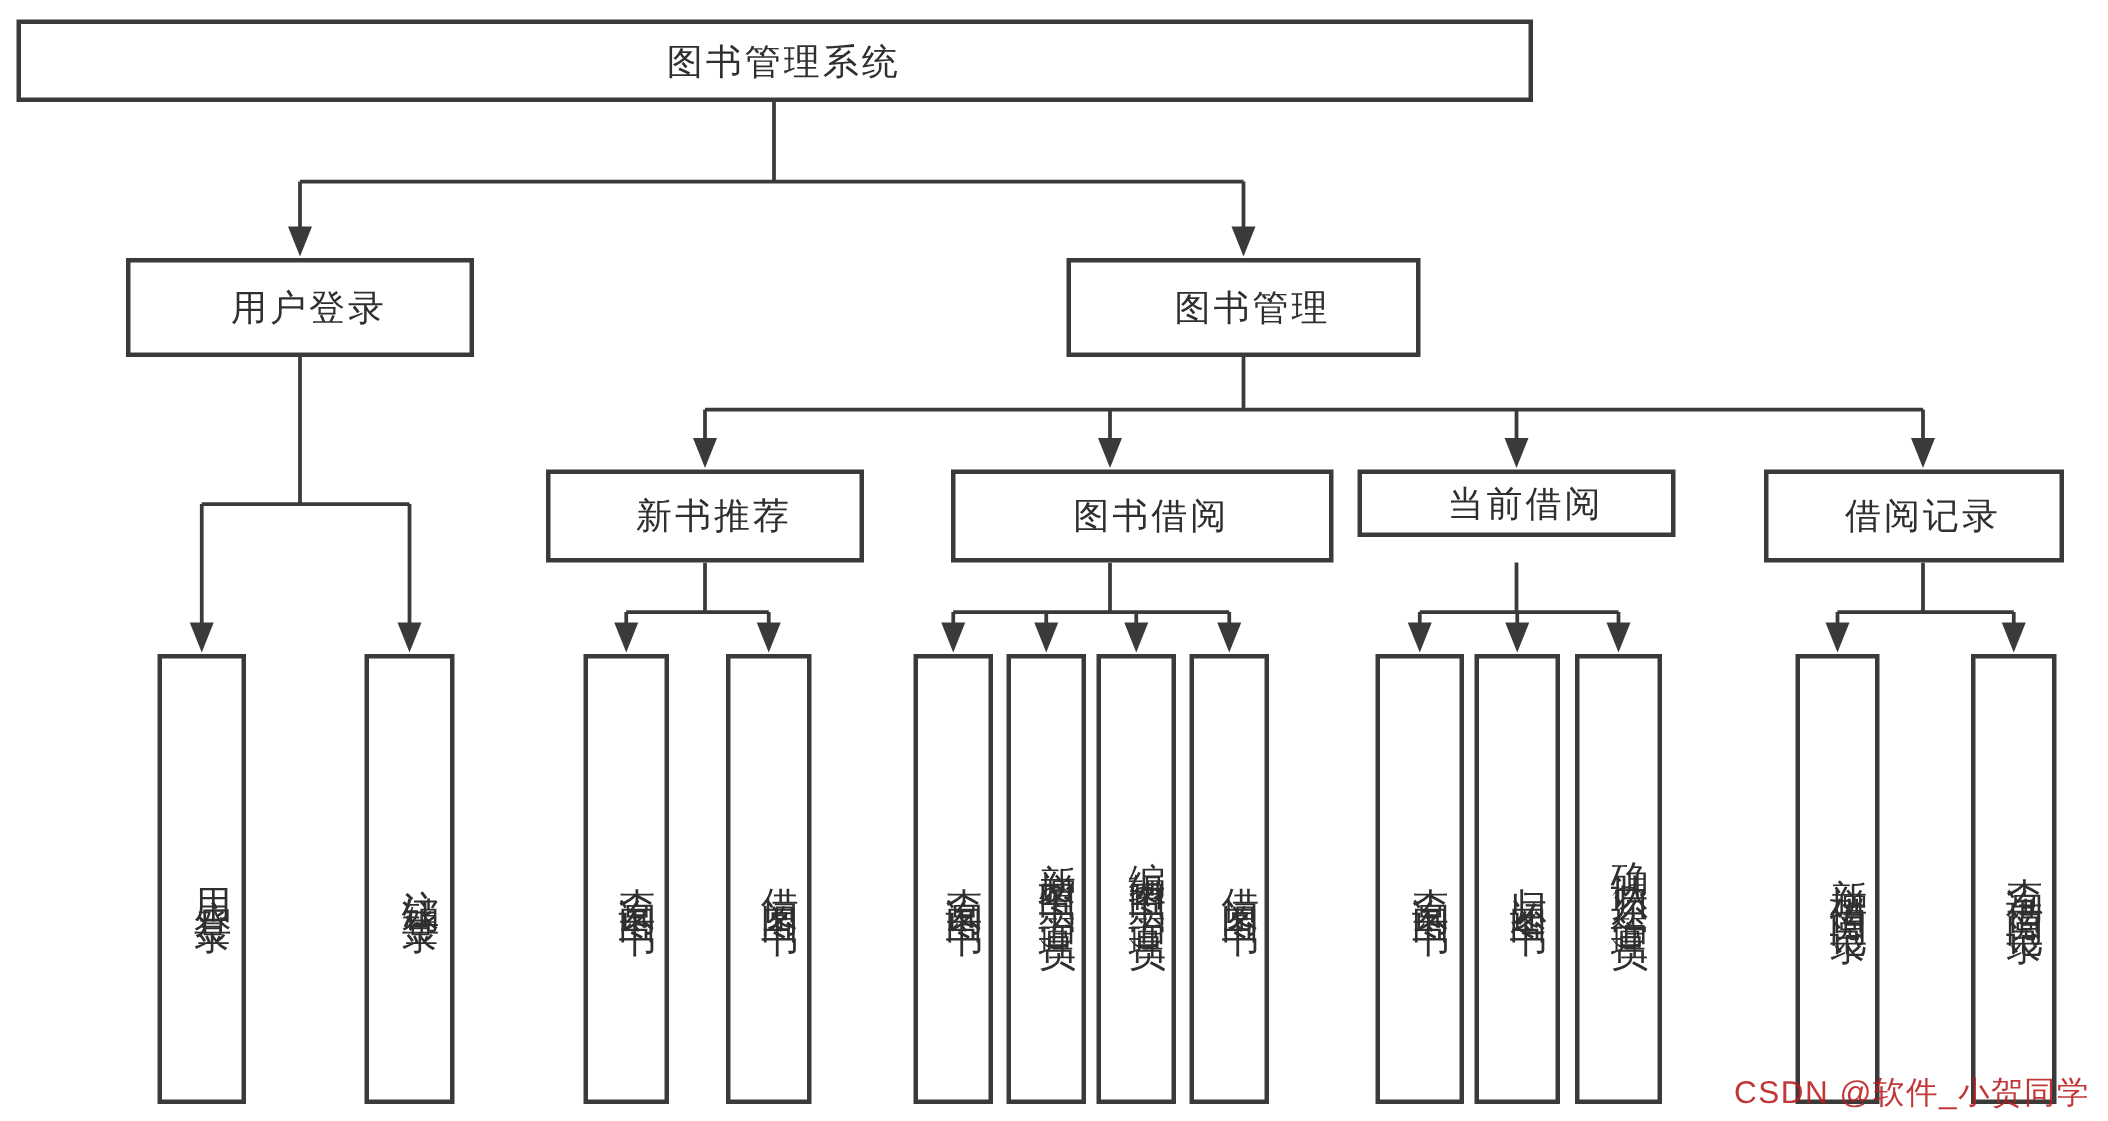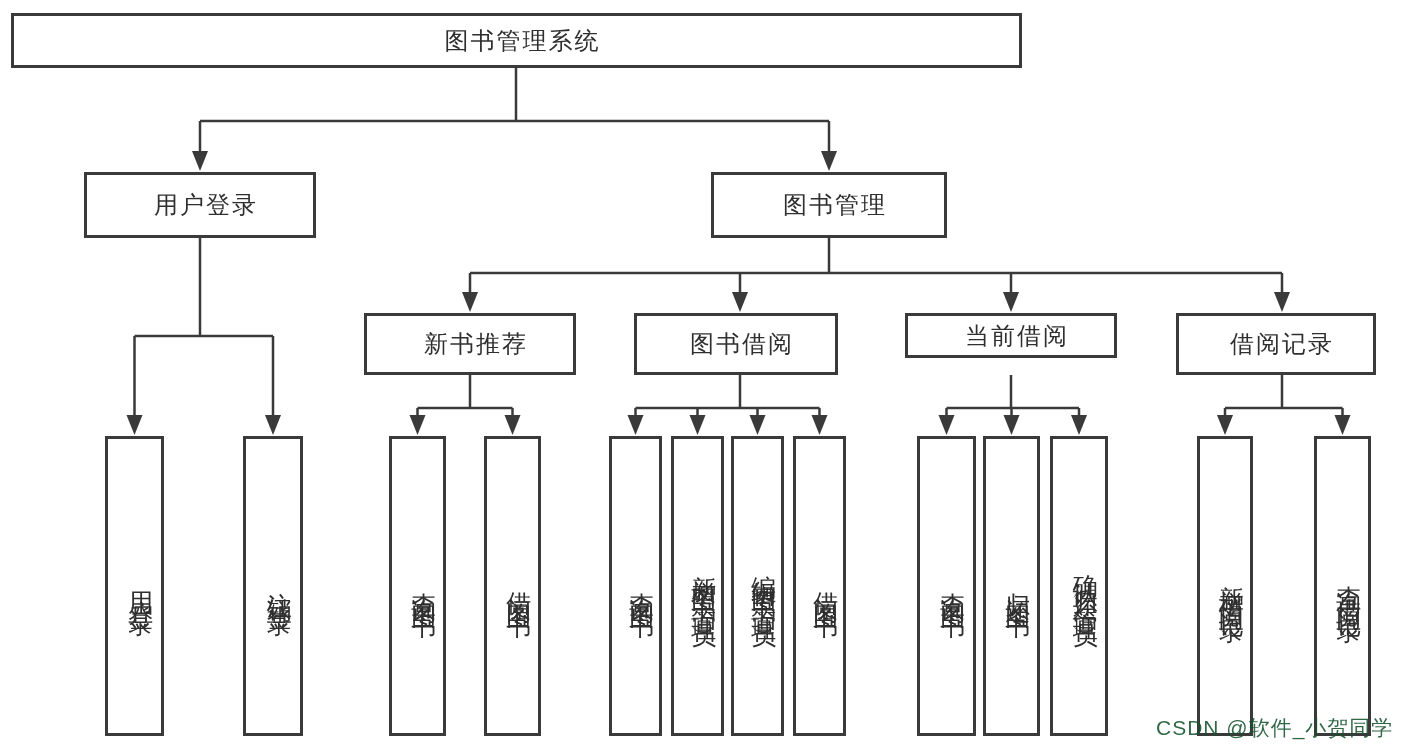--- a/index.html
+++ b/index.html
@@ -41,21 +41,21 @@
     letter-spacing: 7px;
     line-height: 1.1;
   }
   #watermark {
     position: absolute;
     left: 1156px;
     top: 714px;
     z-index: 5;
     font-size: 21px;
     letter-spacing: 1px;
-    color: #14532d;
+    color: #b91c1c;
     opacity: 0.88;
     white-space: nowrap;
   }
 </style>
 </head>
 <body>
 
 <div id="canvas">
 
   <svg id="wires" viewBox="0 0 1405 747" xmlns="http://www.w3.org/2000/svg">
@@ -90,21 +90,21 @@
     <use href="#ah" x="1225" y="435"></use>
     <use href="#ah" x="1342.5" y="435"></use>
   </svg>
 
   <div class="box hbox" style="left:11px;top:13px;width:1011px;height:55px">图书管理系统</div>
 
   <div class="box hbox" style="left:84px;top:172px;width:232px;height:66px">用户登录</div>
   <div class="box hbox" style="left:364px;top:313px;width:212px;height:62px">新书推荐</div>
 
   <div class="box hbox" style="left:711px;top:172px;width:236px;height:66px">图书管理</div>
-  <div class="box hbox" style="left:634px;top:313px;width:204px;height:62px">图书借阅</div>
+  <div class="box hbox" style="left:634px;top:313px;width:255px;height:62px">图书借阅</div>
   <div class="box hbox" style="left:905px;top:313px;width:212px;height:45px">当前借阅</div>
   <div class="box hbox" style="left:1176px;top:313px;width:200px;height:62px">借阅记录</div>
 
   <div class="box vbox" style="left:105px;top:436px;width:59px;height:300px">用户登录</div>
   <div class="box vbox" style="left:243px;top:436px;width:60px;height:300px">注销登录</div>
 
   <div class="box vbox" style="left:389px;top:436px;width:57px;height:300px">查询图书</div>
   <div class="box vbox" style="left:484px;top:436px;width:57px;height:300px">借阅图书</div>
 
   <div class="box vbox" style="left:609px;top:436px;width:53px;height:300px">查询图书</div>

